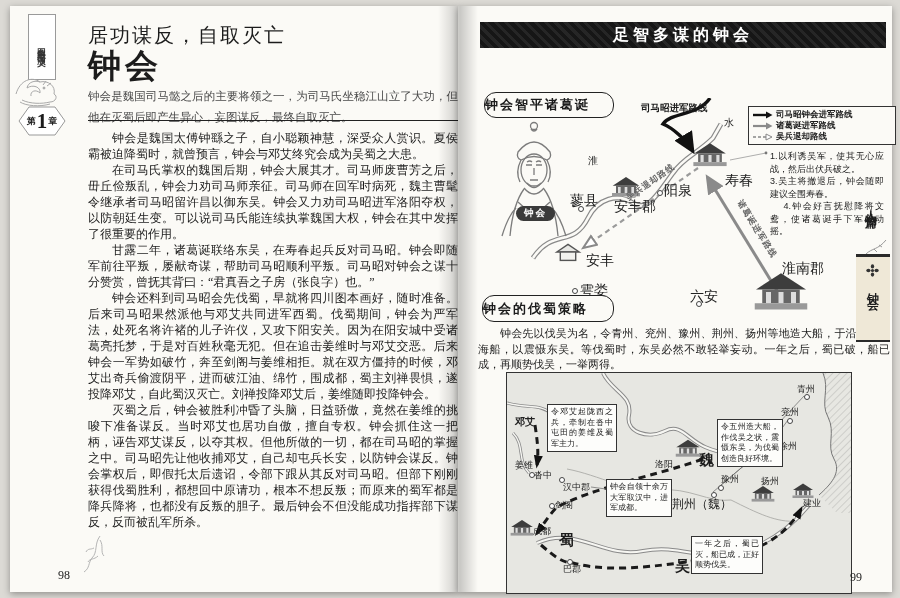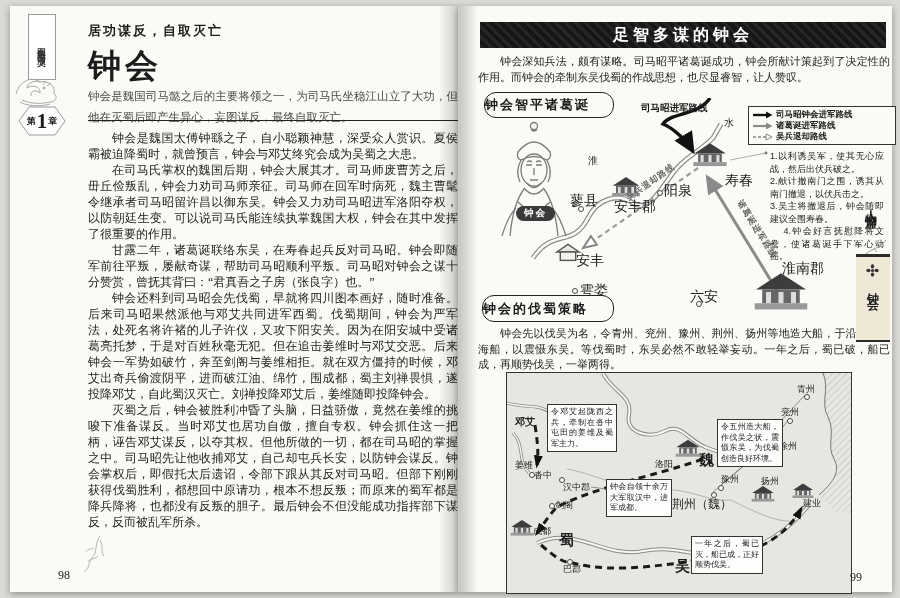--- a/index.html
+++ b/index.html
@@ -11,21 +11,21 @@
   .gutter{position:absolute;left:438px;top:6px;width:40px;height:586px;background:linear-gradient(90deg,rgba(0,0,0,0),rgba(0,0,0,.16) 45%,rgba(0,0,0,.20) 55%,rgba(0,0,0,0));pointer-events:none;z-index:50}
   .lbl{position:absolute;white-space:nowrap;color:#1c1c1c}
   .vtext{writing-mode:vertical-rl;text-orientation:upright}
   
   .series-box{left:18px;top:8px;width:26px;height:64px;border:1px solid #9a9a9a;background:#fff;display:flex;align-items:center;justify-content:center}
   .series-box span{font-size:8.5px;letter-spacing:2px;color:#333;font-weight:bold}
   .chapter-hex{left:8px;top:100px;width:48px;height:30px}
   .chapter-hex .txt{position:absolute;inset:0;display:flex;align-items:center;justify-content:center;gap:1px}
   .chapter-hex .small{font-size:9px;font-weight:bold}
   .chapter-hex .big{font-size:21px;font-weight:bold;font-family:"Liberation Serif",serif;line-height:1}
-  .l-subtitle{left:78px;top:16px;font-size:13px;font-weight:bold;letter-spacing:2px}
+  .l-subtitle{left:78px;top:16px;font-size:20px;font-weight:normal;letter-spacing:2px}
   .l-title{left:78px;top:38px;font-size:33px;font-weight:bold;letter-spacing:4px;margin:0}
   .l-intro{left:78px;top:80px;width:370px;font-family:"Liberation Serif","DejaVu Serif",serif;font-size:11.5px;line-height:21px;color:#4a4a4a;text-align:justify}
   .l-rule{left:78px;top:114px;width:370px;height:1px;background:#222}
   .l-body{left:78px;top:124px;width:370px;font-family:"Liberation Serif","DejaVu Serif",serif;font-size:12px;line-height:16px;text-align:justify}
   .l-body p{margin:0;text-indent:2em}
   .pagenum{font-family:"Liberation Serif",serif;font-size:12px;color:#222}
   
   .r-header{left:22px;top:16px;width:406px;height:26px;background:#161616;background-image:repeating-linear-gradient(45deg,rgba(255,255,255,.07) 0 3px,transparent 3px 7px);display:flex;align-items:center;justify-content:center}
   .r-header span{color:#fff;font-size:16px;font-weight:bold;letter-spacing:4px}
   .r-intro{left:20px;top:47px;width:412px;font-size:11px;line-height:16px;text-align:justify;text-indent:2em;margin:0}
@@ -119,21 +119,20 @@
   </svg>
   <div class="abs pagenum" style="left:48px;top:562px">98</div>
 </div>
 
 <div class="page page-right">
 
   <div class="abs r-header">
     <span>足智多谋的钟会</span>
   </div>
 
-  <p class="abs r-intro">钟会深知兵法，颇有谋略。司马昭平诸葛诞成功，钟会所献计策起到了决定性的作用。而钟会的牵制东吴伐蜀的作战思想，也尽显睿智，让人赞叹。</p>
 
   <div class="sec-label" style="left:26px;top:86px;width:128px;height:24px">
     <span>钟会智平诸葛诞</span>
   </div>
 
   <div class="abs map1">
     <svg width="432" height="222" viewBox="0 0 432 222" style="position:absolute;inset:0">
       <defs>
         <marker id="m1b" markerWidth="7" markerHeight="6" refX="5" refY="3" orient="auto">
             <path d="M0,0 L6.5,3 L0,6 Z" fill="#111"></path>
@@ -200,21 +199,20 @@
         <svg width="20" height="8" viewBox="0 0 20 8">
             <line x1="0" y1="4" x2="13" y2="4" stroke="#888" stroke-width="1.6" stroke-dasharray="3 2"></line>
             <path d="M13,1 L19,4 L13,7 Z" fill="#fff" stroke="#888"></path>
           </svg>
         <span>吴兵退却路线</span>
       </div>
     </div>
 
     <div class="abs notes">
       <p>1.以利诱吴军，使其无心应战，然后出伏兵破之。</p>
-      <p>2.献计撤南门之围，诱其从南门撤退，以伏兵击之。</p>
       <p>3.吴主将撤退后，钟会随即建议全围寿春。</p>
       <p style="text-indent:1.5em">4.钟会好言抚慰降将文鸯，使诸葛诞手下军心动摇。</p>
     </div>
 
     <svg class="abs" style="left:233px;top:44px" width="38" height="26" viewBox="0 0 24 16">
         <use href="#palace"></use>
       </svg>
     <div class="place" style="left:267px;top:74px">寿春</div>
 
     <div class="dot" style="left:199px;top:92px"></div>
@@ -224,21 +222,21 @@
     <div class="dot" style="left:120px;top:108px"></div>
 
     <svg class="abs" style="left:152px;top:78px" width="32" height="22" viewBox="0 0 24 16">
         <use href="#palace"></use>
       </svg>
     <div class="place" style="left:156px;top:100px">安丰郡</div>
 
     <svg class="abs" style="left:96px;top:144px" width="28" height="20" viewBox="0 0 20 14">
         <use href="#house"></use>
       </svg>
-    <div class="place" style="left:118px;top:154px">安丰</div>
+    <div class="place" style="left:128px;top:154px">安丰</div>
 
     <div class="dot" style="left:114px;top:190px"></div>
     <div class="place" style="left:122px;top:184px">雩娄</div>
 
     <div class="place" style="left:232px;top:190px">六安</div>
     <div class="dot" style="left:238px;top:203px"></div>
 
     <div class="place" style="left:324px;top:162px">淮南郡</div>
     <svg class="abs" style="left:292px;top:174px" width="62" height="40" viewBox="0 0 24 16">
         <use href="#palace"></use>

